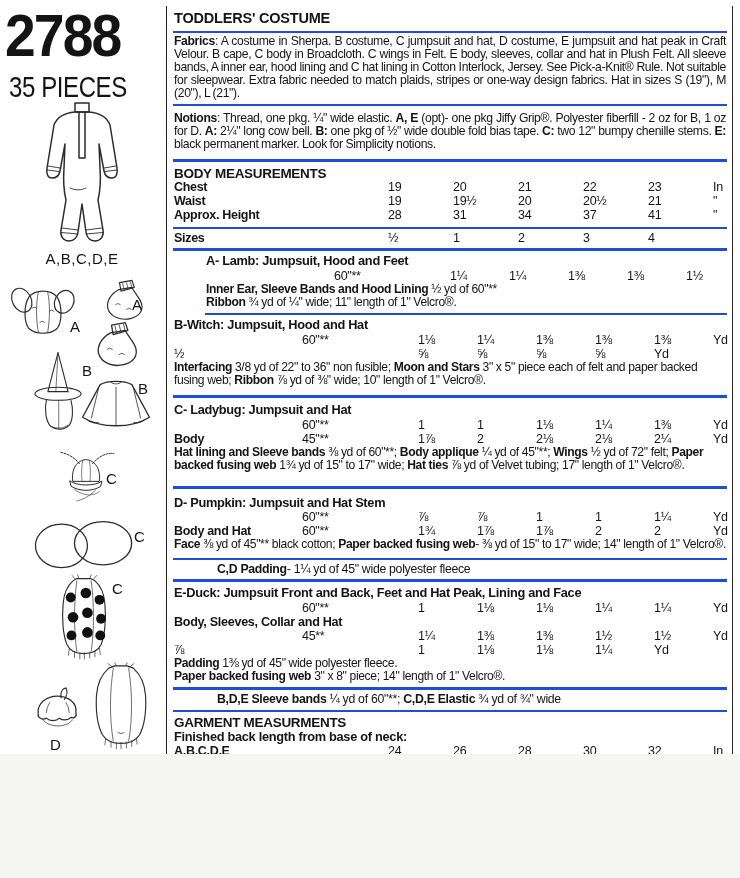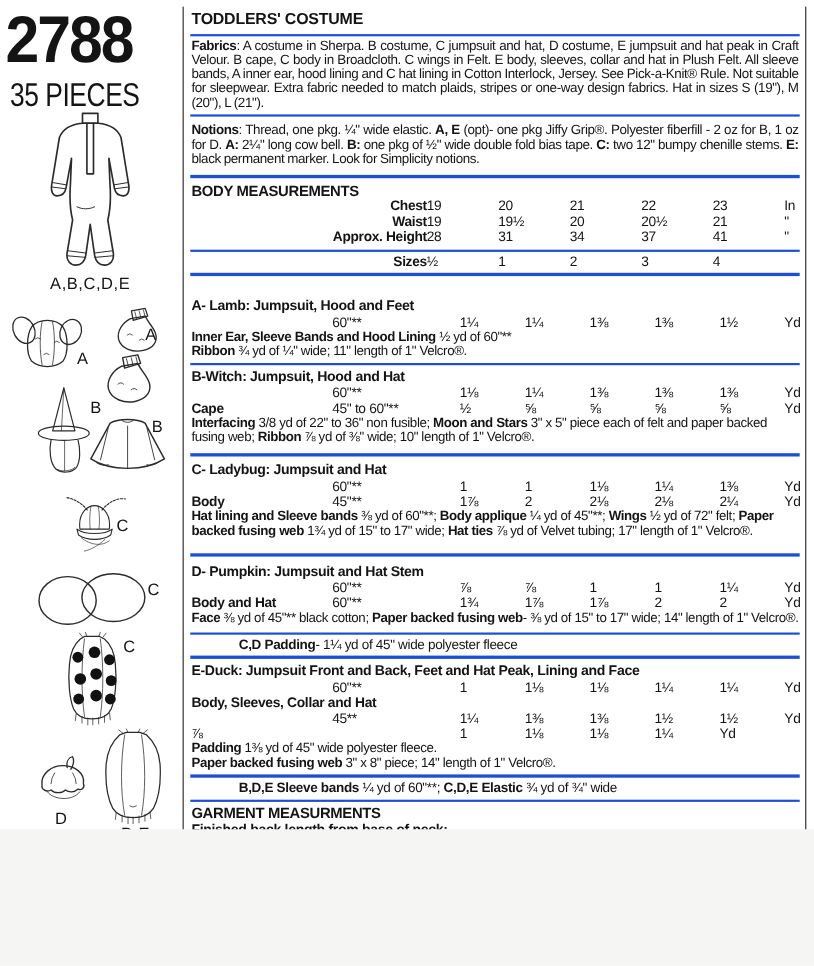--- a/index.html
+++ b/index.html
@@ -26,21 +26,21 @@
   .sec { border-bottom:2px solid #1d4ed8; padding:2px 1px 4px 1px; }
   .sec.thick { border-bottom-width:3px; }
   .sec.nob { border-bottom:none; }
   .doc-title { font-size:14.5px; font-weight:700; letter-spacing:-0.2px; padding-bottom:1px; }
   .para { margin:0; font-size:12.2px; line-height:1.07; letter-spacing:-0.35px; word-spacing:-0.4px; text-align:justify; }
   .b { font-weight:700; }
   .sechead { font-size:12.8px; font-weight:700; letter-spacing:-0.3px; line-height:1.15; }
   .bm-title { font-size:13.5px; font-weight:700; letter-spacing:-0.3px; }
   .row { display:grid; grid-template-columns:214px 65px 65px 65px 65px 65px auto;
          font-size:12.5px; line-height:1.1; letter-spacing:-0.3px; }
-  .row .lab { font-weight:700;text-align:right; }
+  .row .lab { font-weight:700; }
   .yrow { display:grid; grid-template-columns:244px 59px 59px 59px 59px 59px auto;
           font-size:12.5px; line-height:1.12; letter-spacing:-0.3px; }
   .ylab { position:relative; font-weight:700; }
   .wspec { position:absolute; left:128px; top:0; font-weight:400; white-space:nowrap; }
   .label-line { font-size:12.6px; font-weight:700; letter-spacing:-0.3px; line-height:1.12; }
   .note { margin:0; font-size:12.1px; line-height:1.08; letter-spacing:-0.35px; }
   .pad-line { font-size:12.3px; letter-spacing:-0.3px; line-height:1.2; padding:2px 1px 3px 1px;margin-left:43px; }
   .foot-row { display:flex; gap:22px; font-size:10.8px; font-weight:600; letter-spacing:-0.2px; padding:8px 1px 0 1px; }
 </style>
 </head>
@@ -248,21 +248,21 @@
         <div class="lab">Sizes</div>
         <div>½</div>
         <div>1</div>
         <div>2</div>
         <div>3</div>
         <div>4</div>
         <div></div>
       </div>
     </div>
 
-    <div class="sec" style="padding-top:20px;">
+    <div class="sec" style="padding-top:3px;margin-left:32px;">
       <div class="sechead">A- Lamb: Jumpsuit, Hood and Feet</div>
       <div class="yrow">
         <div class="ylab"><span></span><span class="wspec">60"**</span></div>
         <div>1¼</div>
         <div>1¼</div>
         <div>1⅜</div>
         <div>1⅜</div>
         <div>1½</div>
         <div>Yd</div>
       </div>
@@ -275,21 +275,20 @@
       <div class="yrow">
         <div class="ylab"><span></span><span class="wspec">60"**</span></div>
         <div>1⅛</div>
         <div>1¼</div>
         <div>1⅜</div>
         <div>1⅜</div>
         <div>1⅜</div>
         <div>Yd</div>
       </div>
       <div class="yrow">
-        <div class="ylab"><span>Cape</span><span class="wspec">45" to 60"**</span></div>
         <div>½</div>
         <div>⅝</div>
         <div>⅝</div>
         <div>⅝</div>
         <div>⅝</div>
         <div>Yd</div>
       </div>
       <p class="note"><span class="b">Interfacing</span><span> 3/8 yd of 22" to 36" non fusible; </span><span class="b">Moon and Stars</span><span> 3" x 5" piece each of felt and paper backed fusing web; </span><span class="b">Ribbon</span><span> ⅞ yd of ⅜" wide; 10" length of 1" Velcro®.</span></p>
     </div>
 

